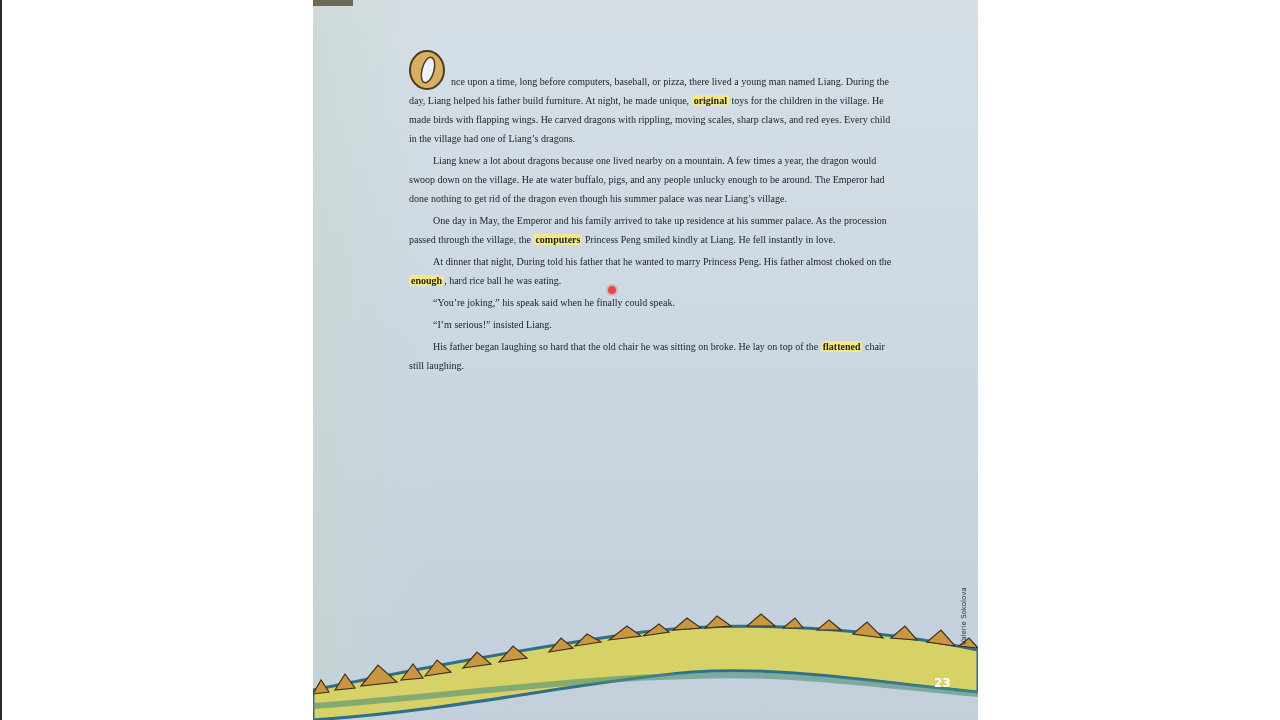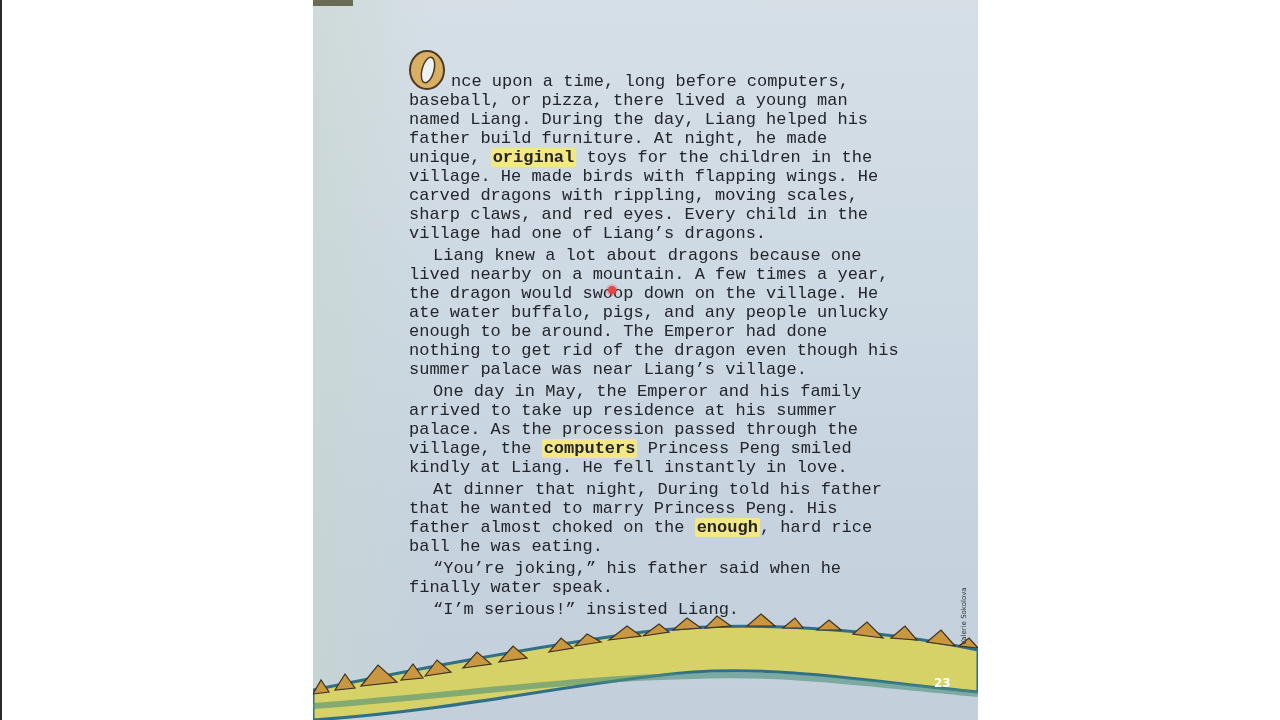--- a/index.html
+++ b/index.html
@@ -10,21 +10,21 @@
     background: linear-gradient(180deg, #d6dfe6 0%, #cdd9e3 40%, #c6d3df 75%, #c3d0dc 100%);
     overflow:hidden;
   }
   .page::before {
     content:""; position:absolute; left:0; top:0; width:120px; height:720px;
     background: linear-gradient(90deg, rgba(200,214,206,0.55), rgba(200,214,206,0));
   }
   .page-top-shadow { position:absolute; left:0; top:0; width:40px; height:6px; background:#6b6a55; }
   .text-block {
     position:absolute; left:96px; top:72px; width:490px;
-    font-family: Liberation Mono, monospace; font-size:17px; line-height:19px; color:#23252a;
+    font-family: Liberation Serif, serif; font-size:10px; line-height:19px; color:#23252a;
   }
   .para { margin:0 0 3px 0; text-indent:24px; }
   .para.first { text-indent:0; }
   .dropcap {
     float:left; width:44px; height:40px; margin:-24px 2px 0 -4px; position:relative;
   }
   .dropcap svg { width:44px; height:44px; }
   .hl { background:#f4e886; font-weight:bold; padding:0 2px; border-radius:2px; }
   .cursor-dot {
     position:absolute; left:608px; top:286px; width:8px; height:8px; border-radius:50%;
@@ -53,22 +53,23 @@
       <span class="dropcap">
         <svg viewBox="0 0 44 44">
           <ellipse cx="22" cy="22" rx="17" ry="19" fill="#d9b063" stroke="#4a3b22" stroke-width="2"></ellipse>
           <ellipse cx="23" cy="22" rx="6" ry="13" fill="#eef2f4" stroke="#4a3b22" stroke-width="1.5" transform="rotate(15 23 22)"></ellipse>
         </svg>
       </span><span>nce upon a time, long before computers, baseball, or pizza, there lived a young man named Liang. During the day, Liang helped his father build furniture. At night, he made unique, </span><span class="hl">original</span><span> toys for the children in the village. He made birds with flapping wings. He carved dragons with rippling, moving scales, sharp claws, and red eyes. Every child in the village had one of Liang’s dragons.</span>
     </p>
     <p class="para"><span>Liang knew a lot about dragons because one lived nearby on a mountain. A few times a year, the dragon would swoop down on the village. He ate water buffalo, pigs, and any people unlucky enough to be around. The Emperor had done nothing to get rid of the dragon even though his summer palace was near Liang’s village.</span></p>
     <p class="para"><span>One day in May, the Emperor and his family arrived to take up residence at his summer palace. As the procession passed through the village, the </span><span class="hl">computers</span><span> Princess Peng smiled kindly at Liang. He fell instantly in love.</span></p>
     <p class="para"><span>At dinner that night, During told his father that he wanted to marry Princess Peng. His father almost choked on the </span><span class="hl">enough</span><span>, hard rice ball he was eating.</span></p>
-    <p class="para"><span>“You’re joking,” his father said when he finally water speak.</span></p>
+    <p class="para"><span>“You’re joking,” his speak said when he finally could speak.</span></p>
     <p class="para"><span>“I’m serious!” insisted Liang.</span></p>
+    <p class="para"><span>His father began laughing so hard that the old chair he was sitting on broke. He lay on top of the </span><span class="hl">flattened</span><span> chair still laughing.</span></p>
   </div>
 </div>
 
 <div class="cursor-dot"></div>
 
 <svg class="dragon" viewBox="0 0 665 110" preserveAspectRatio="none">
   <path d="M0,80 C90,62 200,40 330,22 C430,10 560,18 665,40 L665,82 C560,72 470,56 380,62 C260,72 150,100 0,110 Z" fill="#d6d267" stroke="#2f6f8a" stroke-width="3"></path>
   <path d="M0,96 C140,86 260,68 380,66 C470,62 560,74 665,84" fill="none" stroke="#4d8f7a" stroke-width="6" opacity="0.6"></path>
   <g fill="#c9973f" stroke="#3e3220" stroke-width="1.2">
     <path d="M0,84 L8,70 L16,82 Z"></path>

